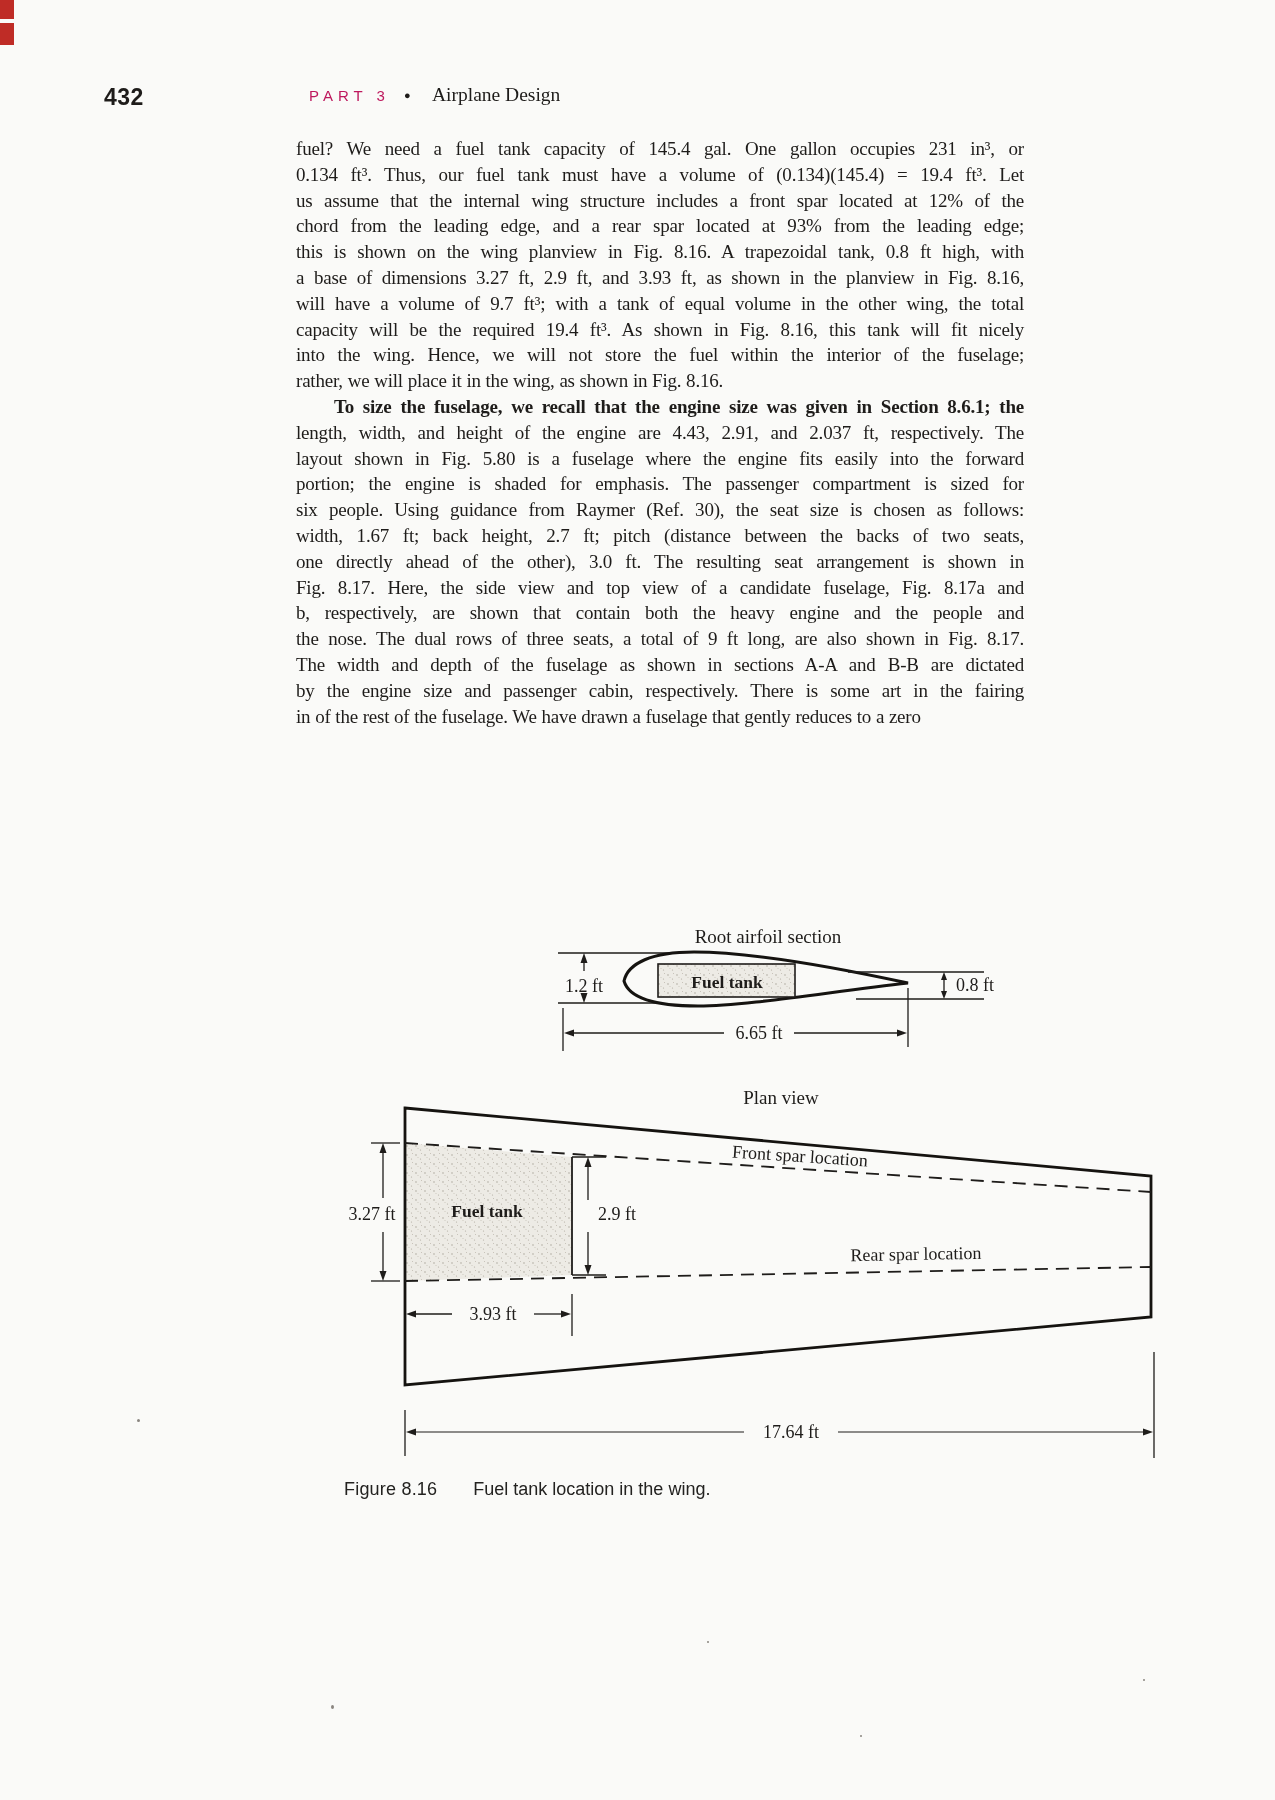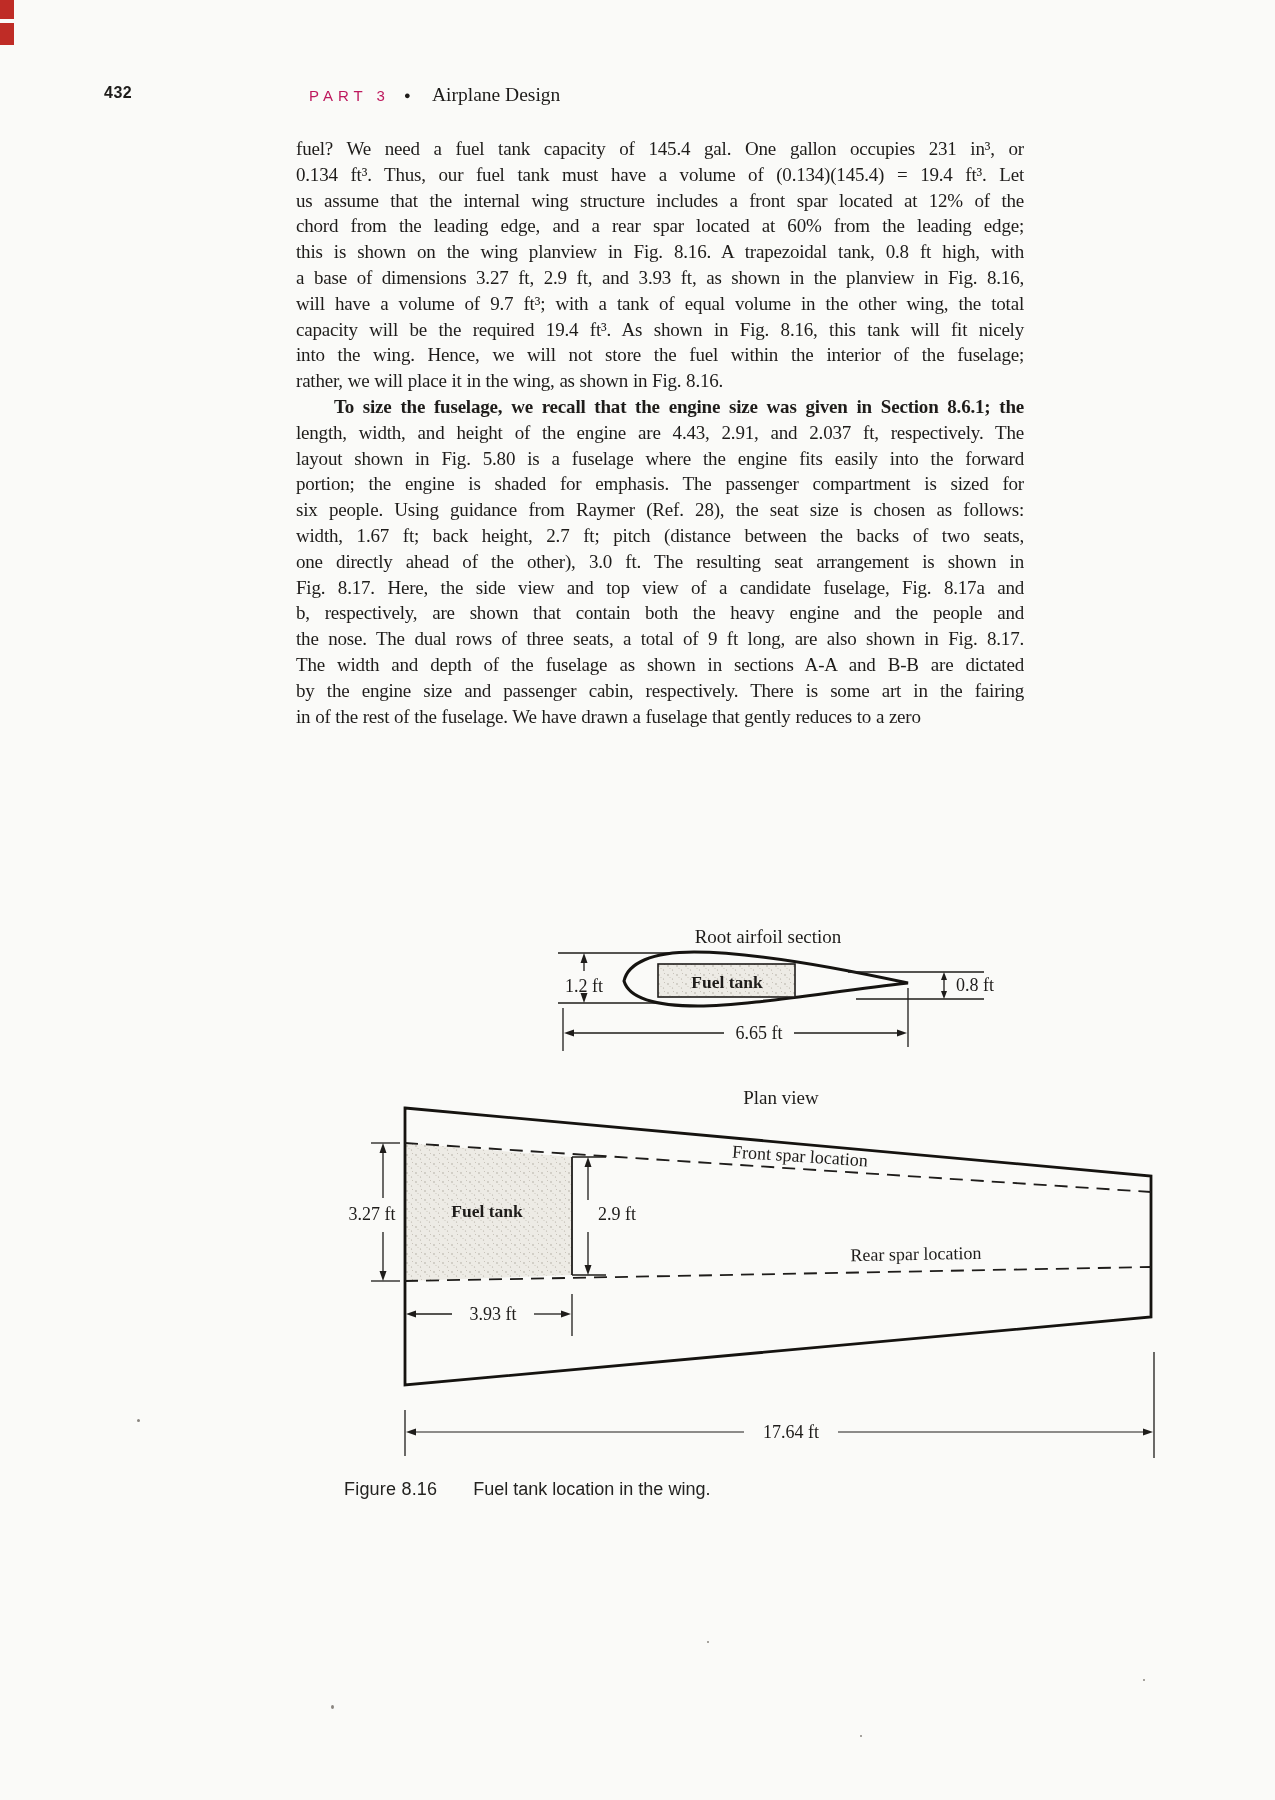--- a/index.html
+++ b/index.html
@@ -4,21 +4,21 @@
 <style>
   html,body{margin:0;padding:0;}
   body{
     width:1275px;height:1800px;position:relative;overflow:hidden;
     background:#fafaf8;
     font-family:"Liberation Serif", serif;
     color:#1e1c1a;
   }
   .abs{position:absolute;}
   
-  .pagenum{left:104px;top:84px;font-family:"Liberation Sans",sans-serif;font-weight:bold;font-size:16px;letter-spacing:0.5px;text-align:right;}
+  .pagenum{left:104px;top:84px;font-family:"Liberation Sans",sans-serif;font-weight:bold;font-size:23px;letter-spacing:0.5px;text-align:right;}
   .part{left:309px;top:87px;font-family:"Liberation Sans",sans-serif;font-size:15px;letter-spacing:5px;color:#be185d;}
   .bullet{left:404px;top:89px;font-size:11px;color:#1e1c1a;}
   .runtitle{left:432px;top:84px;font-size:19.5px;}
   
   .bodytext{left:296px;top:136px;width:728px;font-size:19px;line-height:25.8px;letter-spacing:-0.2px;word-spacing:0.2px;}
   .tline{text-align:justify;text-align-last:justify;white-space:normal;}
   .tline.last{text-align-last:left;}
   .tline.indent{text-indent:38px;font-weight:bold;}
   
   .caption{left:344px;top:1479px;font-family:"Liberation Sans",sans-serif;font-size:18px;color:#232220;}
@@ -41,32 +41,32 @@
 
 <div class="abs pagenum">432</div>
 <div class="abs part">PART 3</div>
 <div class="abs bullet">●</div>
 <div class="abs runtitle">Airplane Design</div>
 
 <div class="abs bodytext" id="bodytext">
     <div class="tline">fuel? We need a fuel tank capacity of 145.4 gal. One gallon occupies 231 in³, or</div>
     <div class="tline">0.134 ft³. Thus, our fuel tank must have a volume of (0.134)(145.4) = 19.4 ft³. Let</div>
     <div class="tline">us assume that the internal wing structure includes a front spar located at 12% of the</div>
-    <div class="tline">chord from the leading edge, and a rear spar located at 60% from the leading edge;</div>
+    <div class="tline">chord from the leading edge, and a rear spar located at 93% from the leading edge;</div>
     <div class="tline">this is shown on the wing planview in Fig. 8.16. A trapezoidal tank, 0.8 ft high, with</div>
     <div class="tline">a base of dimensions 3.27 ft, 2.9 ft, and 3.93 ft, as shown in the planview in Fig. 8.16,</div>
     <div class="tline">will have a volume of 9.7 ft³; with a tank of equal volume in the other wing, the total</div>
     <div class="tline">capacity will be the required 19.4 ft³. As shown in Fig. 8.16, this tank will fit nicely</div>
     <div class="tline">into the wing. Hence, we will not store the fuel within the interior of the fuselage;</div>
     <div class="tline last">rather, we will place it in the wing, as shown in Fig. 8.16.</div>
     <div class="tline indent">To size the fuselage, we recall that the engine size was given in Section 8.6.1; the</div>
     <div class="tline">length, width, and height of the engine are 4.43, 2.91, and 2.037 ft, respectively. The</div>
     <div class="tline">layout shown in Fig. 5.80 is a fuselage where the engine fits easily into the forward</div>
     <div class="tline">portion; the engine is shaded for emphasis. The passenger compartment is sized for</div>
-    <div class="tline">six people. Using guidance from Raymer (Ref. 28), the seat size is chosen as follows:</div>
+    <div class="tline">six people. Using guidance from Raymer (Ref. 30), the seat size is chosen as follows:</div>
     <div class="tline">width, 1.67 ft; back height, 2.7 ft; pitch (distance between the backs of two seats,</div>
     <div class="tline">one directly ahead of the other), 3.0 ft. The resulting seat arrangement is shown in</div>
     <div class="tline">Fig. 8.17. Here, the side view and top view of a candidate fuselage, Fig. 8.17a and</div>
     <div class="tline">b, respectively, are shown that contain both the heavy engine and the people and</div>
     <div class="tline">the nose. The dual rows of three seats, a total of 9 ft long, are also shown in Fig. 8.17.</div>
     <div class="tline">The width and depth of the fuselage as shown in sections A-A and B-B are dictated</div>
     <div class="tline">by the engine size and passenger cabin, respectively. There is some art in the fairing</div>
     <div class="tline last">in of the rest of the fuselage. We have drawn a fuselage that gently reduces to a zero</div>
   </div>
 

